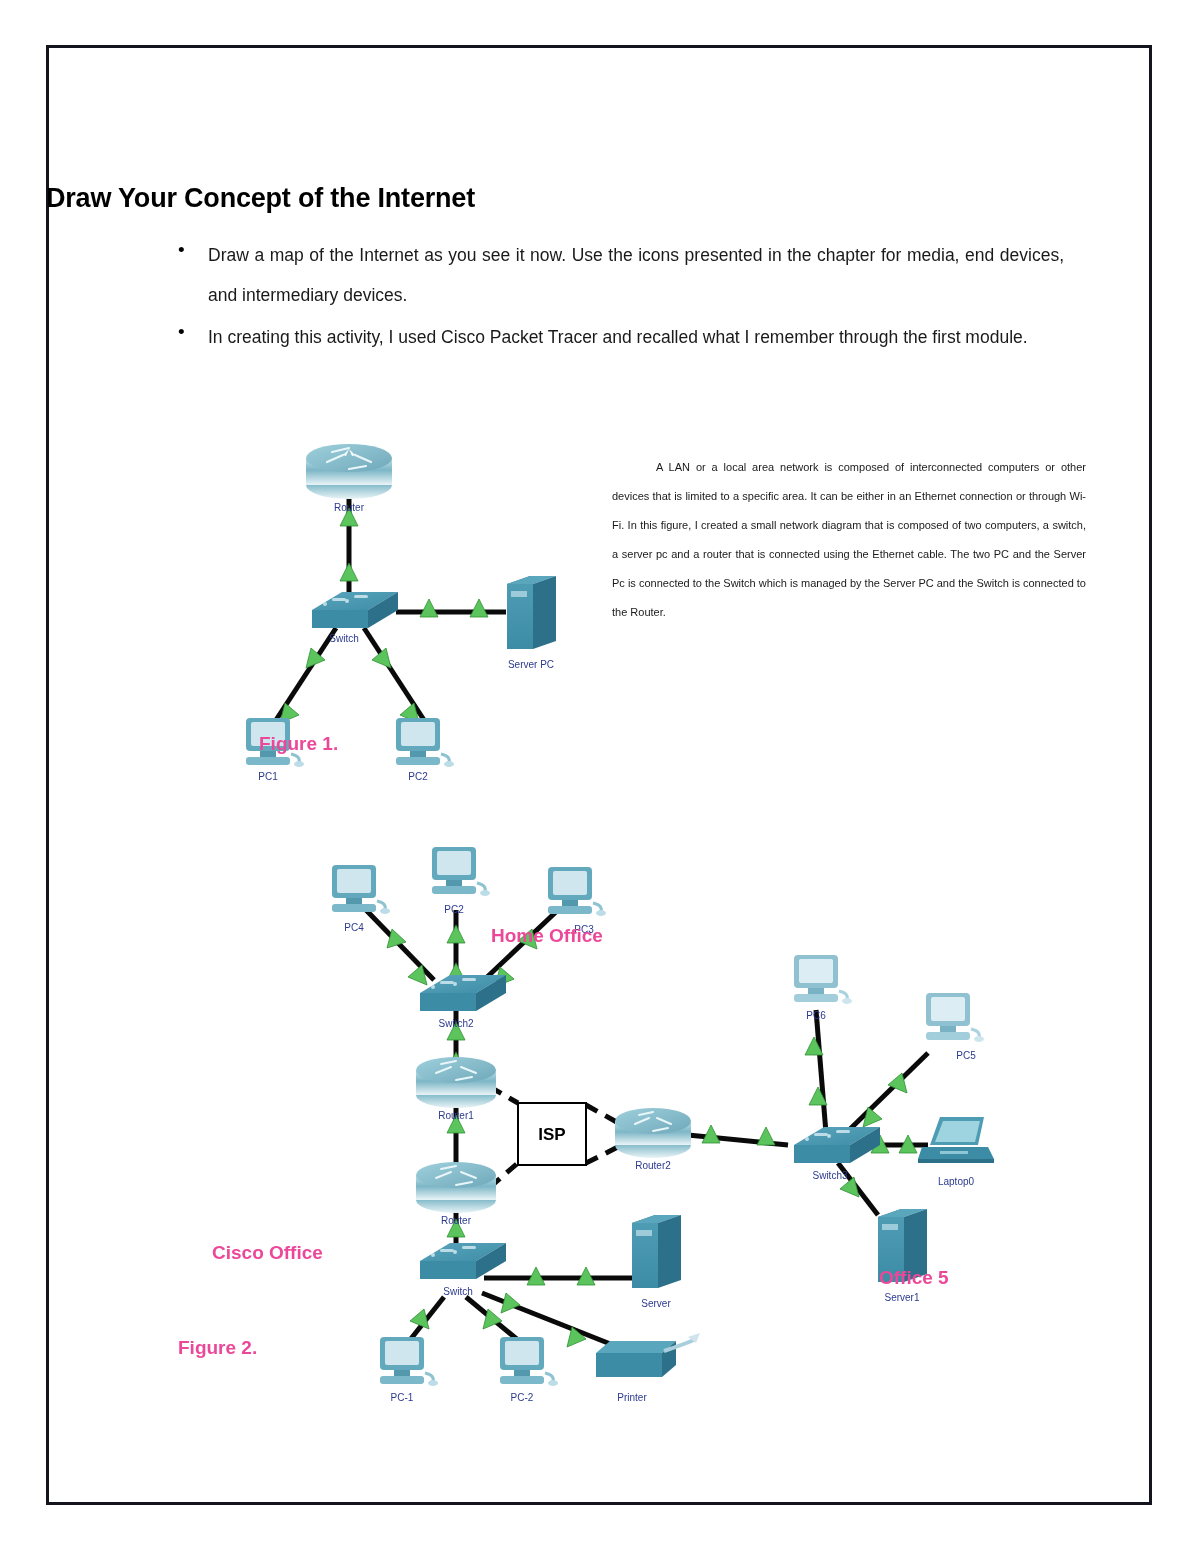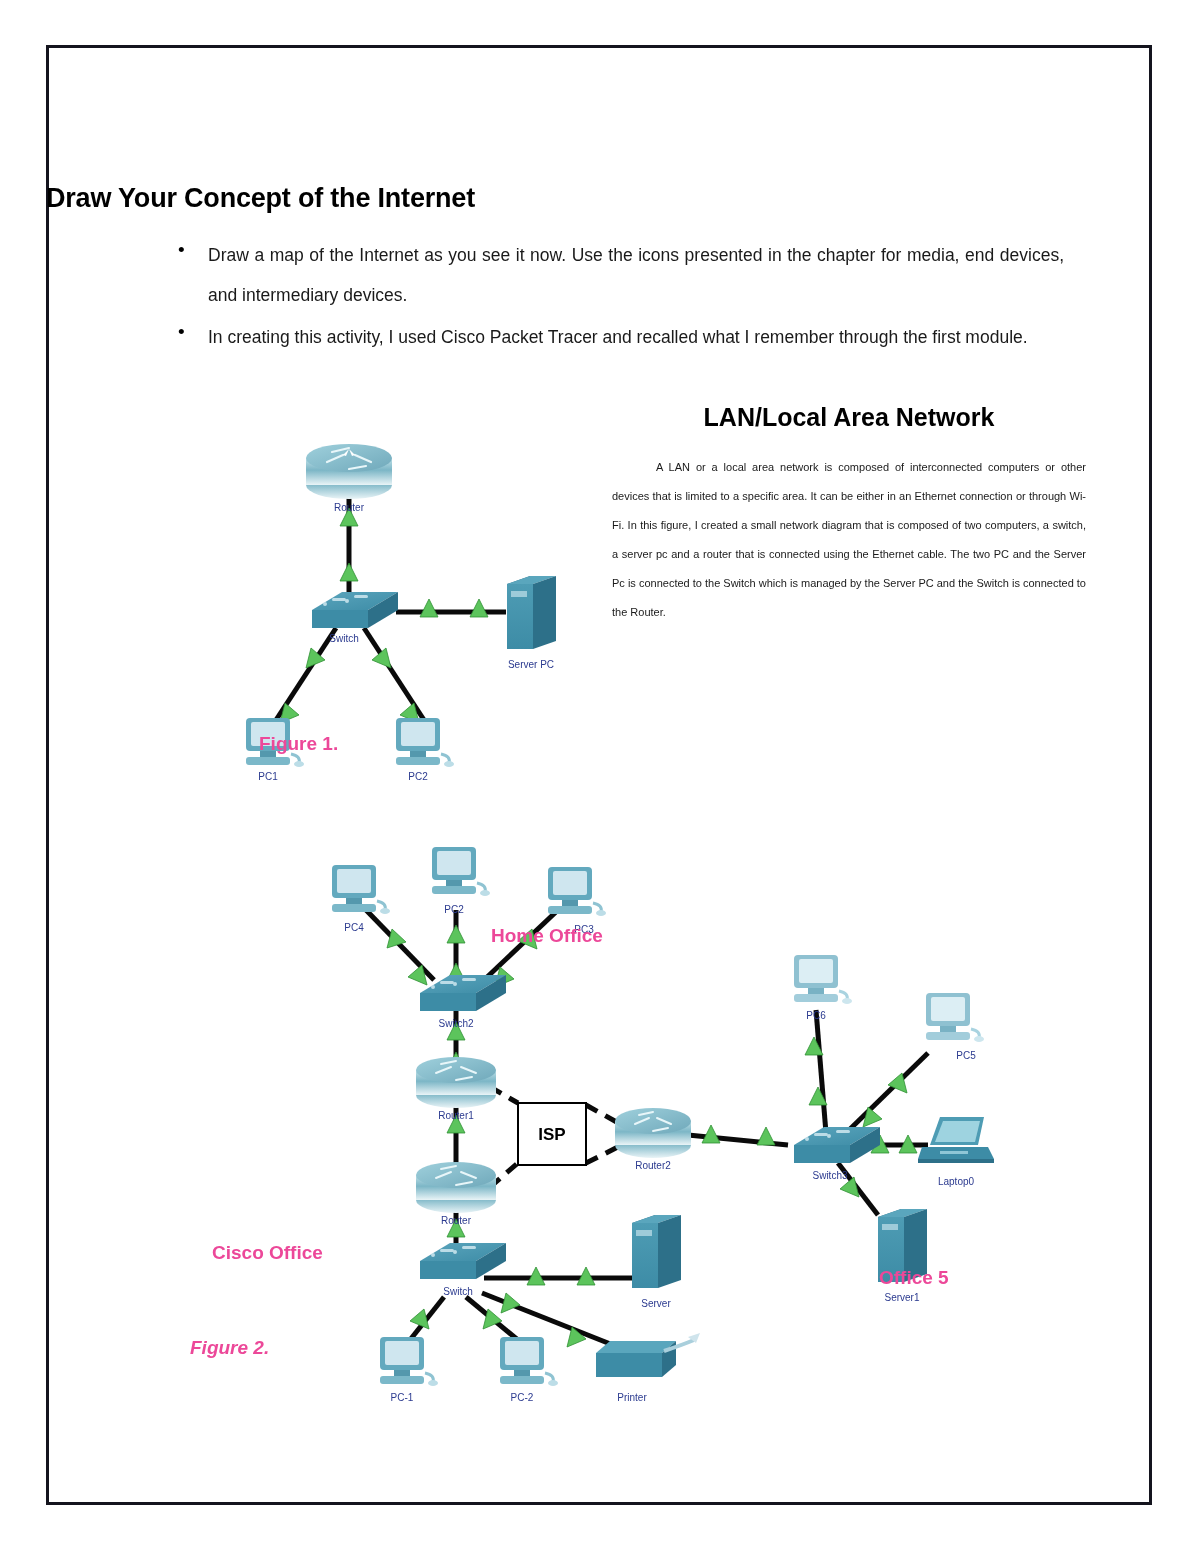--- a/index.html
+++ b/index.html
@@ -55,21 +55,21 @@
     font-size:11px;line-height:29px;color:#1a1a1a;
     text-align:justify;text-justify:inter-word;
     text-indent:44px;
   }
 
   
   .cap{
     position:absolute;font-weight:bold;color:#ec4899;
   }
   .cap-fig1{left:213px;top:688px;font-size:19px;}
-  .cap-fig2{left:144px;top:1292px;font-size:19px;font-style:italic;}
+  .cap-fig2{left:132px;top:1292px;font-size:19px;}
   .cap-home{left:445px;top:880px;font-size:19px;}
   .cap-main{left:166px;top:1197px;font-size:19px;}
   .cap-office1{left:833px;top:1222px;font-size:19px;}
 
   
   .diagram{position:absolute;}
   #fig1{left:100px;top:355px;width:400px;height:360px;}
   #fig2{left:120px;top:770px;width:980px;height:590px;}
   .diagram svg{display:block;overflow:visible;}
 
@@ -96,21 +96,20 @@
     <div class="bullet-row">
       <div class="bullet-dot">•</div>
       <div class="bullet-text">Draw a map of the Internet as you see it now. Use the icons presented in the chapter for media, end devices, and intermediary devices.</div>
     </div>
     <div class="bullet-row">
       <div class="bullet-dot">•</div>
       <div class="bullet-text">In creating this activity, I used Cisco Packet Tracer and recalled what I remember through the first module.</div>
     </div>
   </div>
 
-  <div class="lan-heading">LAN/Local Area Network</div>
   <div class="lan-body">A LAN or a local area network is composed of interconnected computers or other devices that is limited to a specific area. It can be either in an Ethernet connection or through Wi-Fi. In this figure, I created a small network diagram that is composed of two computers, a switch, a server pc and a router that is connected using the Ethernet cable. The two PC and the Server Pc is connected to the Switch which is managed by the Server PC and the Switch is connected to the Router.</div>
 
   <div class="diagram" id="fig1">
     <svg width="400" height="360" viewBox="0 0 400 360" xmlns="http://www.w3.org/2000/svg">
       <defs>
         <linearGradient id="routBody" x1="0" y1="0" x2="0" y2="1">
           <stop offset="0%" stop-color="#bfe0e8"></stop>
           <stop offset="45%" stop-color="#7cb6c6"></stop>
           <stop offset="100%" stop-color="#e9f4f7"></stop>
         </linearGradient>

